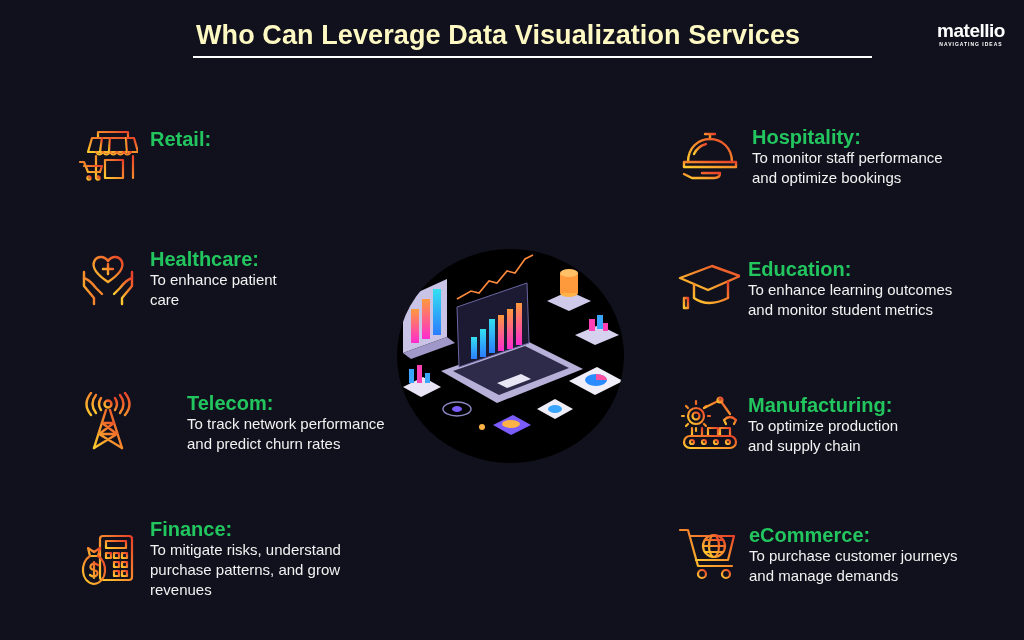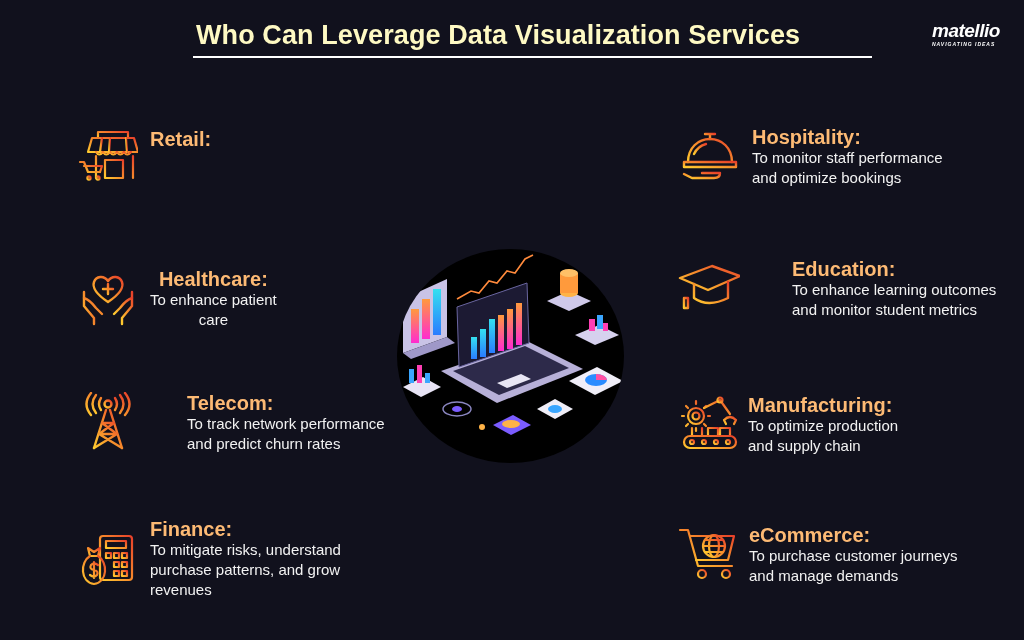--- a/index.html
+++ b/index.html
@@ -22,22 +22,21 @@
   .title-underline {
     position: absolute;
     left: 193px; top: 56px;
     width: 679px; height: 2px;
     background: #ffffff;
   }
   .logo {
     position: absolute;
     left: 932px; top: 22px;
     width: 78px;
-    text-align: left;
-    font-style: italic;
+    text-align: center;
   }
   .logo-word {
     font-size: 19px;
     font-weight: bold;
     letter-spacing: -0.5px;
     line-height: 18px;
     color: #ffffff;
   }
   .logo-tag {
     font-size: 5px;
@@ -54,21 +53,21 @@
   }
   .item .icon {
     width: 60px; height: 60px;
     flex: 0 0 60px;
   }
   .item .text { margin-left: 12px; }
   .item .heading {
     font-size: 20px;
     font-weight: bold;
     line-height: 22px;
-    color: #fdba74;
+    color: #22c55e;
     white-space: nowrap;
   }
   .item .desc {
     font-size: 15px;
     line-height: 20px;
     color: #f2f2f2;
     margin-top: 0px;
     white-space: pre-line;
   }
   .circle {
@@ -125,21 +124,21 @@
     <path d="M6 38 h18 l-2 6"></path>
     <circle cx="11" cy="50" r="1.6"></circle>
       <circle cx="20" cy="50" r="1.6"></circle>
     <line x1="14" y1="53" x2="58" y2="53"></line>
   </svg>
   <div class="text">
     <div class="heading">Retail:</div>
   </div>
 </div>
 
-<div class="item" style="left:78px; top:268px;text-align:center;">
+<div class="item" style="left:78px; top:248px;">
   <svg class="icon" viewBox="0 0 60 60" fill="none" stroke="url(#ig)" stroke-width="2.4" stroke-linejoin="round" stroke-linecap="round">
     <path d="M30 34 C18 26 14 20 16 14 C18 8 26 7 30 13 C34 7 42 8 44 14 C46 20 42 26 30 34 Z"></path>
     <path d="M30 16 v10 M25 21 h10"></path>
     <path d="M6 24 v14 l10 12 v6"></path>
     <path d="M6 30 q6 2 12 10 l6 6"></path>
     <path d="M54 24 v14 l-10 12 v6"></path>
     <path d="M54 30 q-6 2 -12 10 l-6 6"></path>
     <path d="M16 56 h10 M34 56 h10"></path>
   </svg>
   <div class="text">
@@ -247,21 +246,21 @@
     <path d="M4 36 h52 v5 h-52 z"></path>
     <path d="M4 48 l8 4 h22 q6 0 6 -5 h-18"></path>
   </svg>
   <div class="text">
     <div class="heading">Hospitality:</div>
     <div class="desc">To monitor staff performance
 and optimize bookings</div>
   </div>
 </div>
 
-<div class="item" style="left:676px; top:258px;gap:44px;">
+<div class="item" style="left:676px; top:258px;">
   <svg class="icon" viewBox="0 0 60 60" fill="none" stroke="url(#ig)" stroke-width="2.4" stroke-linejoin="round" stroke-linecap="round" style="width:64px;flex-basis:64px">
     <path d="M2 20 L34 8 L62 18 L30 32 Z"></path>
     <path d="M16 26 v14 q14 10 34 0 v-16"></path>
     <path d="M8 22 v18"></path>
     <path d="M6 40 h4 v10 h-4 z"></path>
   </svg>
   <div class="text" style="margin-left:8px">
     <div class="heading">Education:</div>
     <div class="desc">To enhance learning outcomes
 and monitor student metrics</div>

